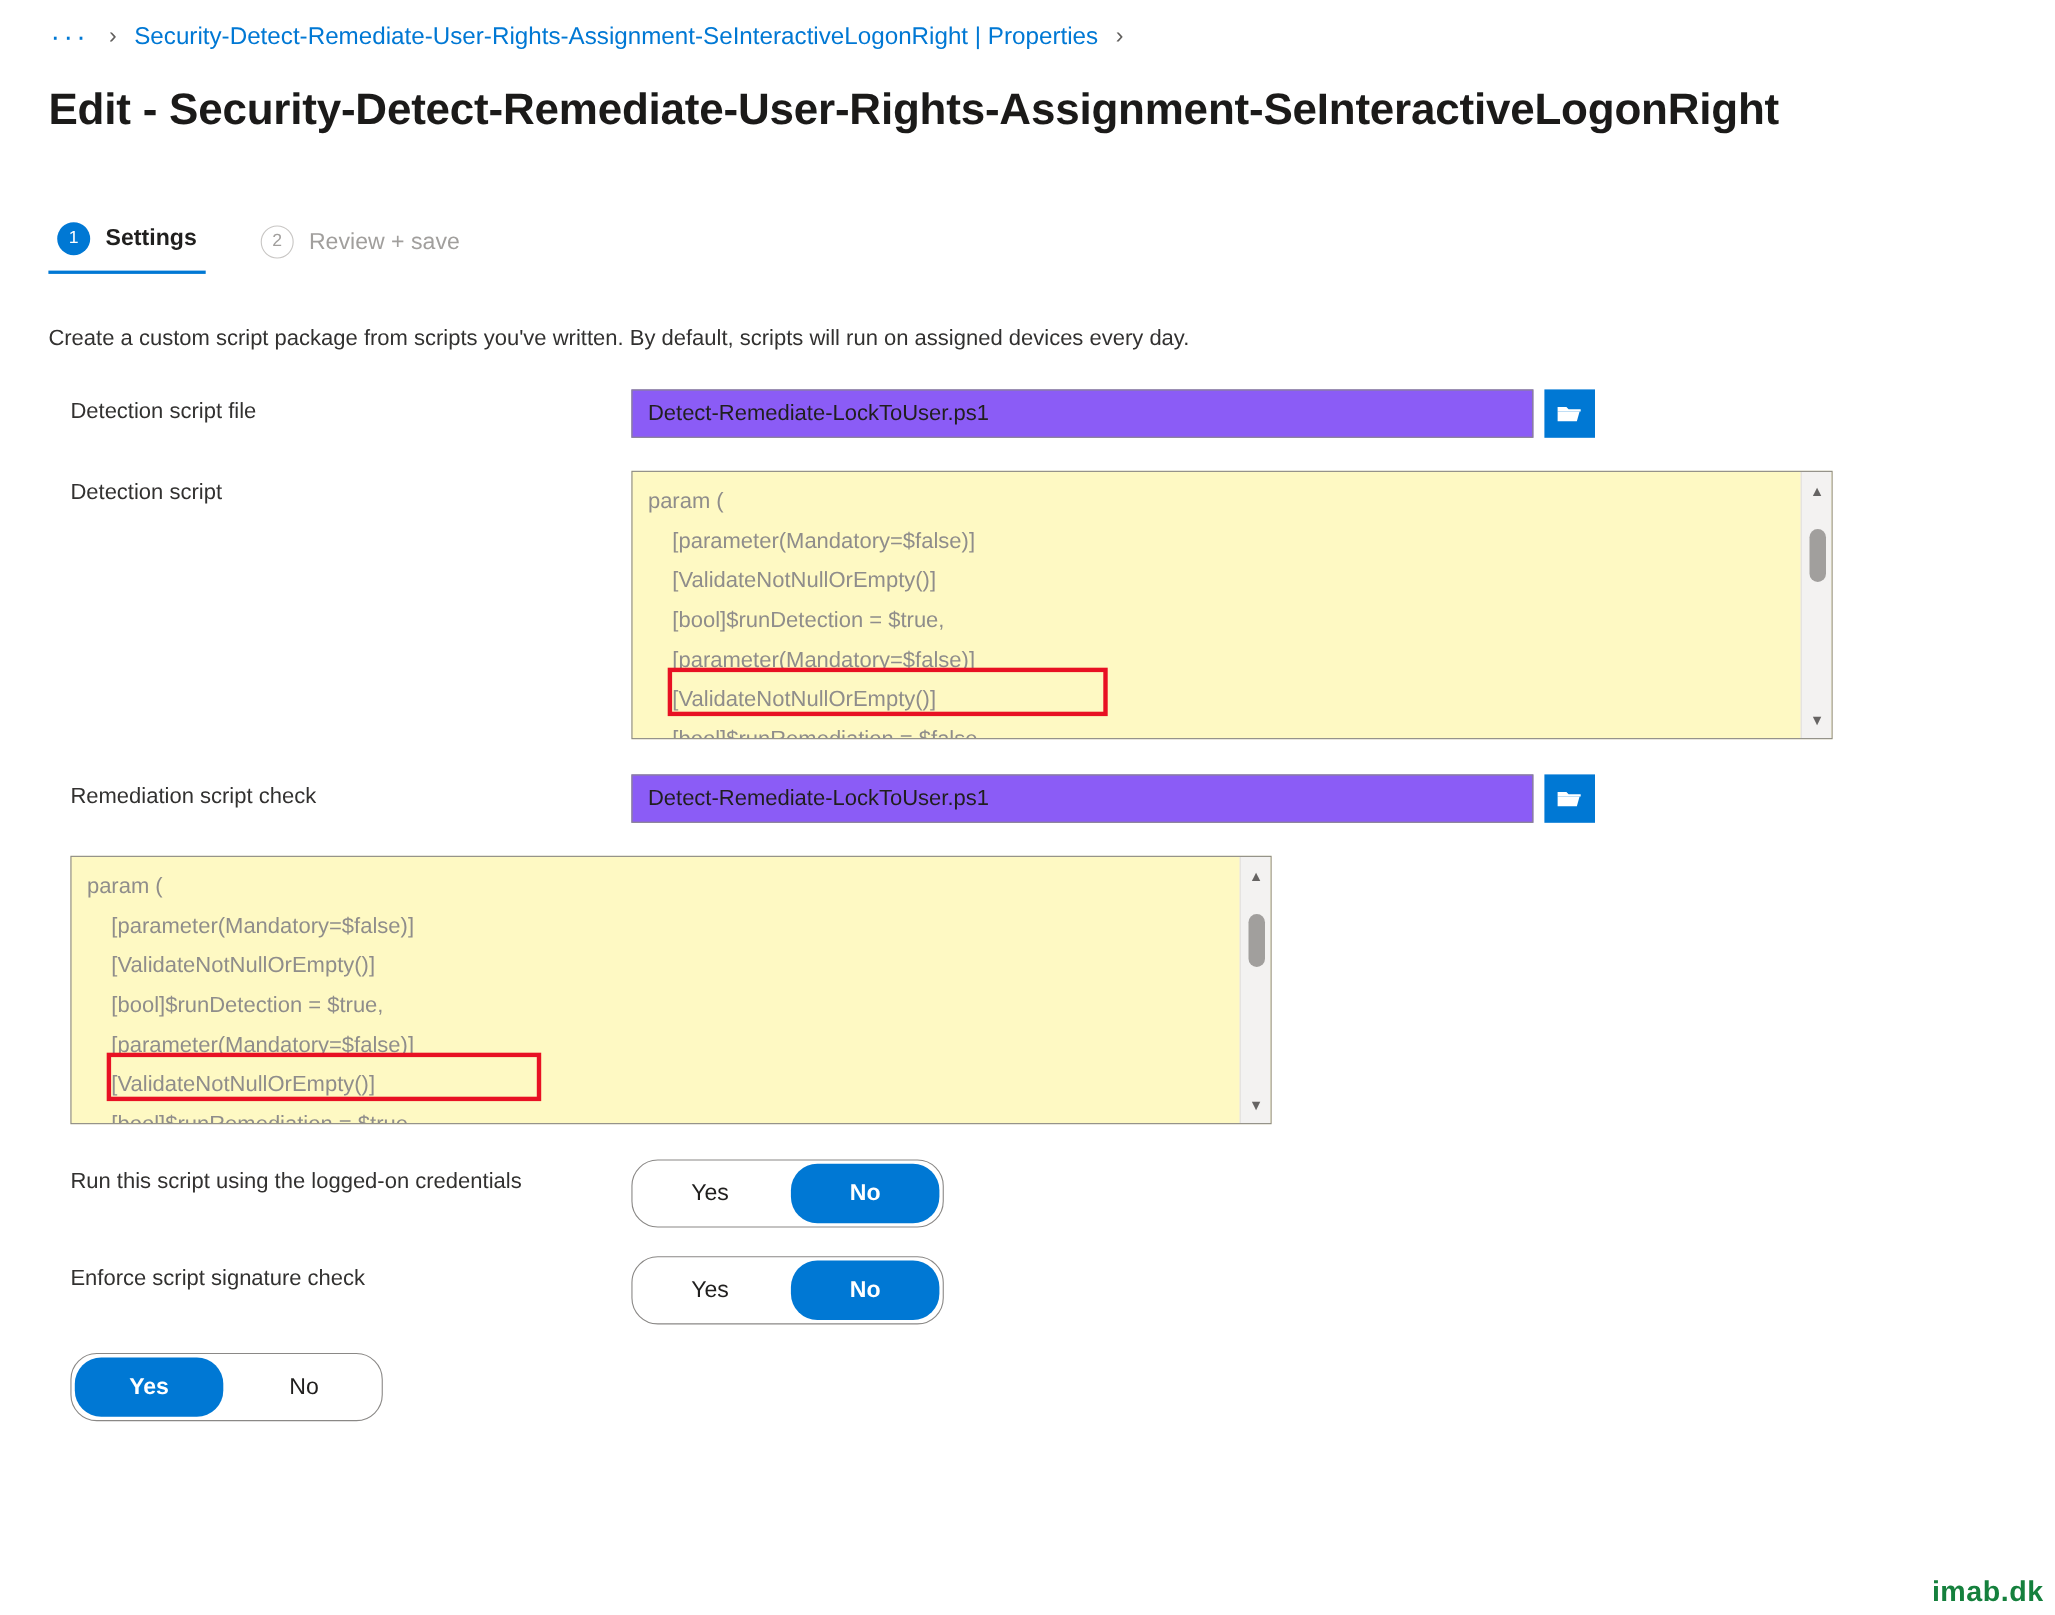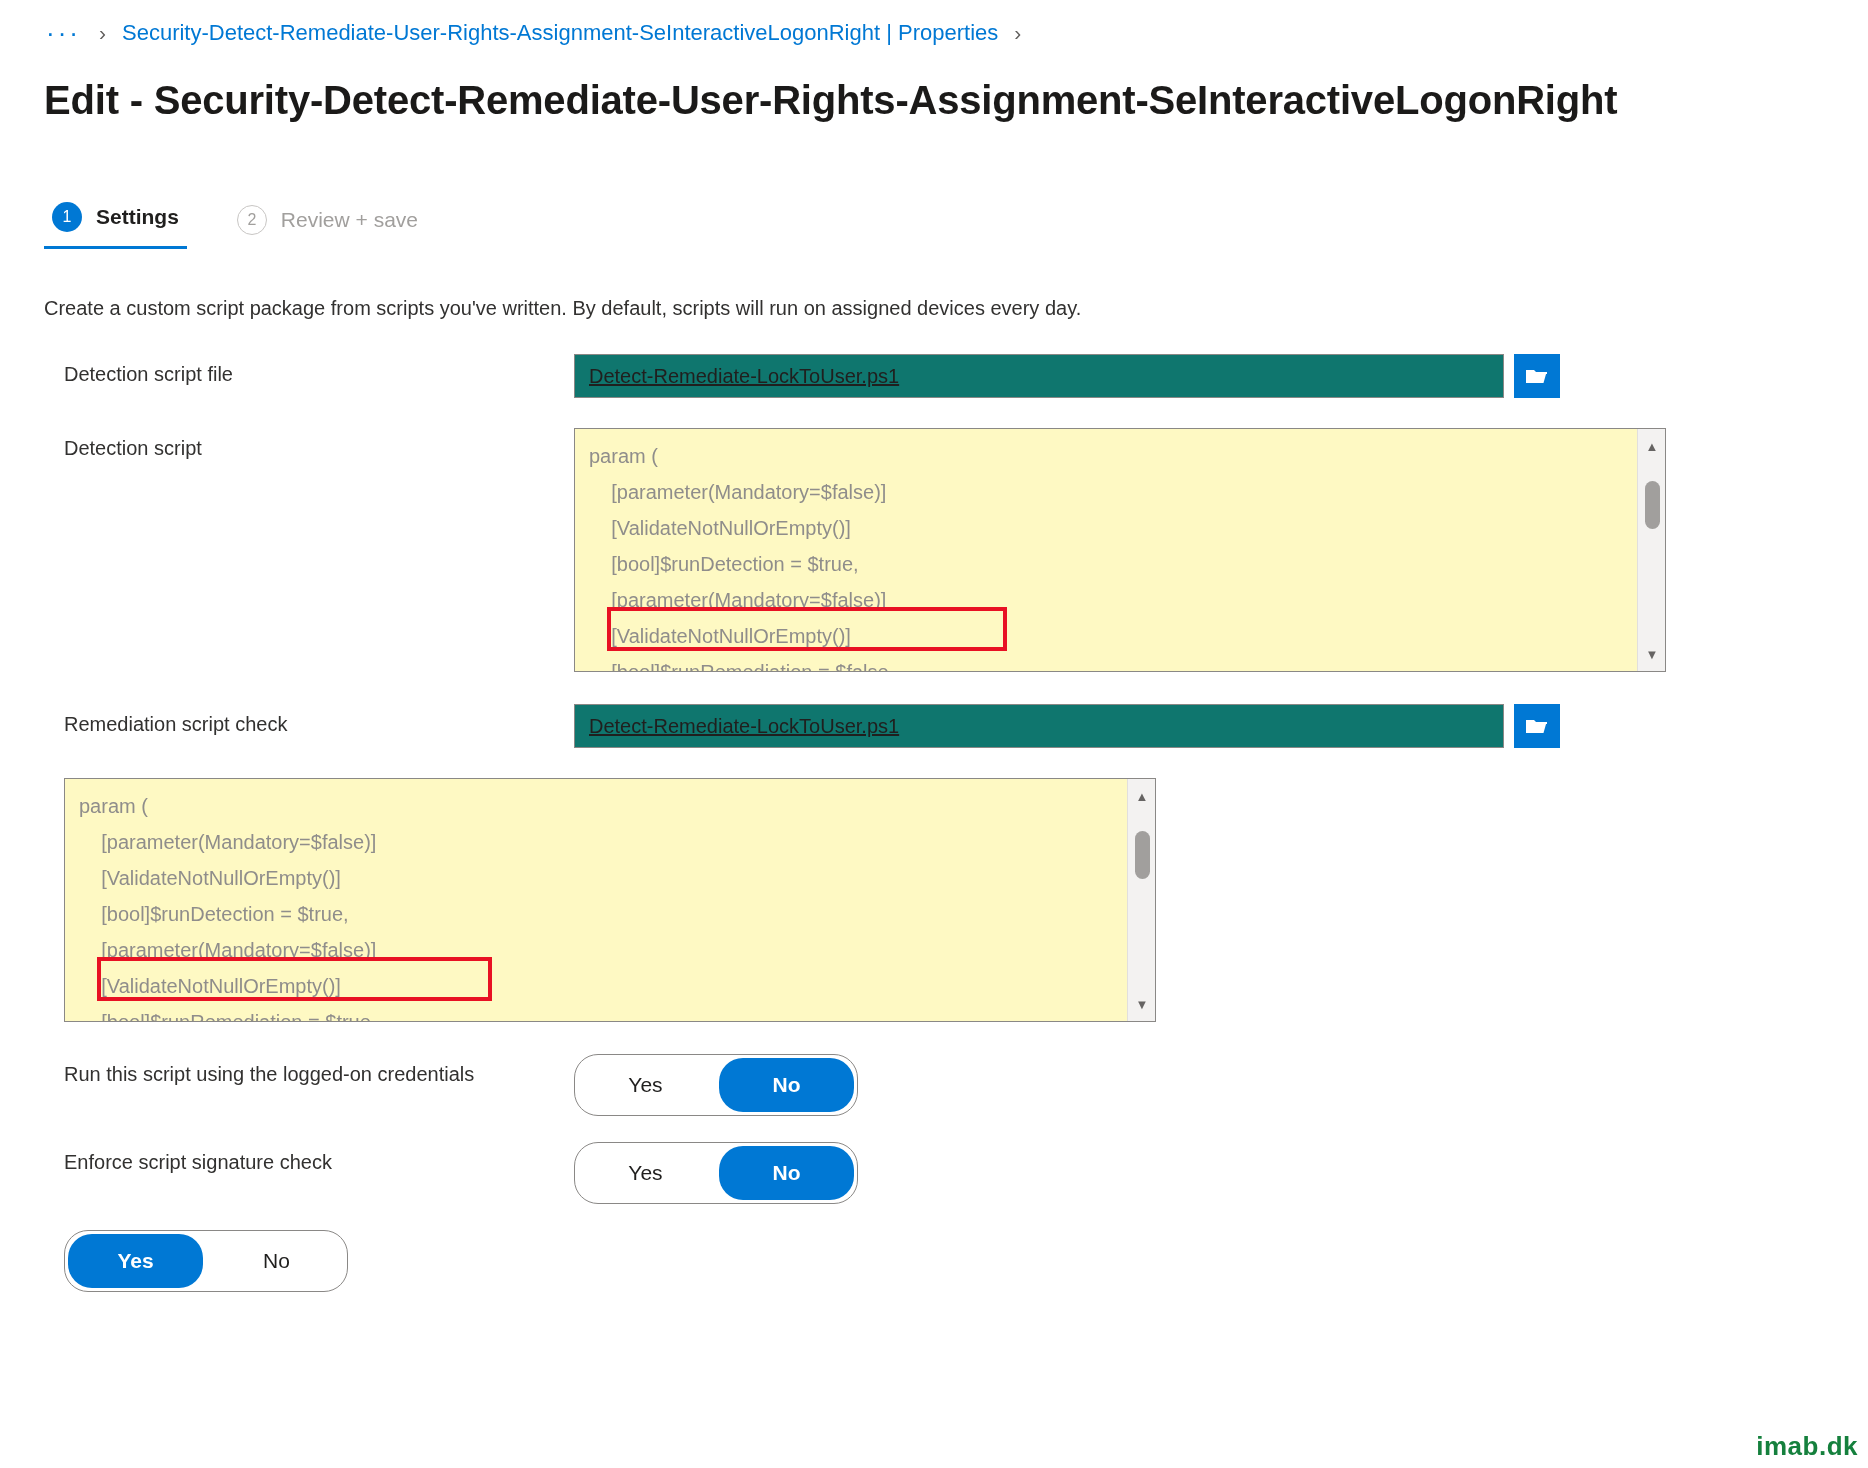--- a/index.html
+++ b/index.html
@@ -75,30 +75,29 @@
     font-size: 20px;
     color: #323130;
     padding-top: 6px;
     line-height: 1.45;
   }
   .field { flex: 1; position: relative; }
 
   .file-row { margin-bottom: 30px; }
   .file-input-wrap { display: flex; align-items: stretch; }
   .text-input {
-    width: 930px;
+    width: 820px;
     height: 44px;
     border: 1px solid #8a8886;
-    background: #0f766e;
+    background: #8b5cf6;
     font-size: 20px;
     padding: 0 14px;
     color: #201f1e;
     font-family: "Liberation Sans", sans-serif;
     outline: none;
-    text-decoration: underline;
   }
   .browse-btn {
     width: 46px; height: 44px;
     margin-left: 10px;
     background: #0078d4;
     border: none;
     display: flex; align-items: center; justify-content: center;
     cursor: pointer;
   }
   .browse-btn svg { display: block; }

